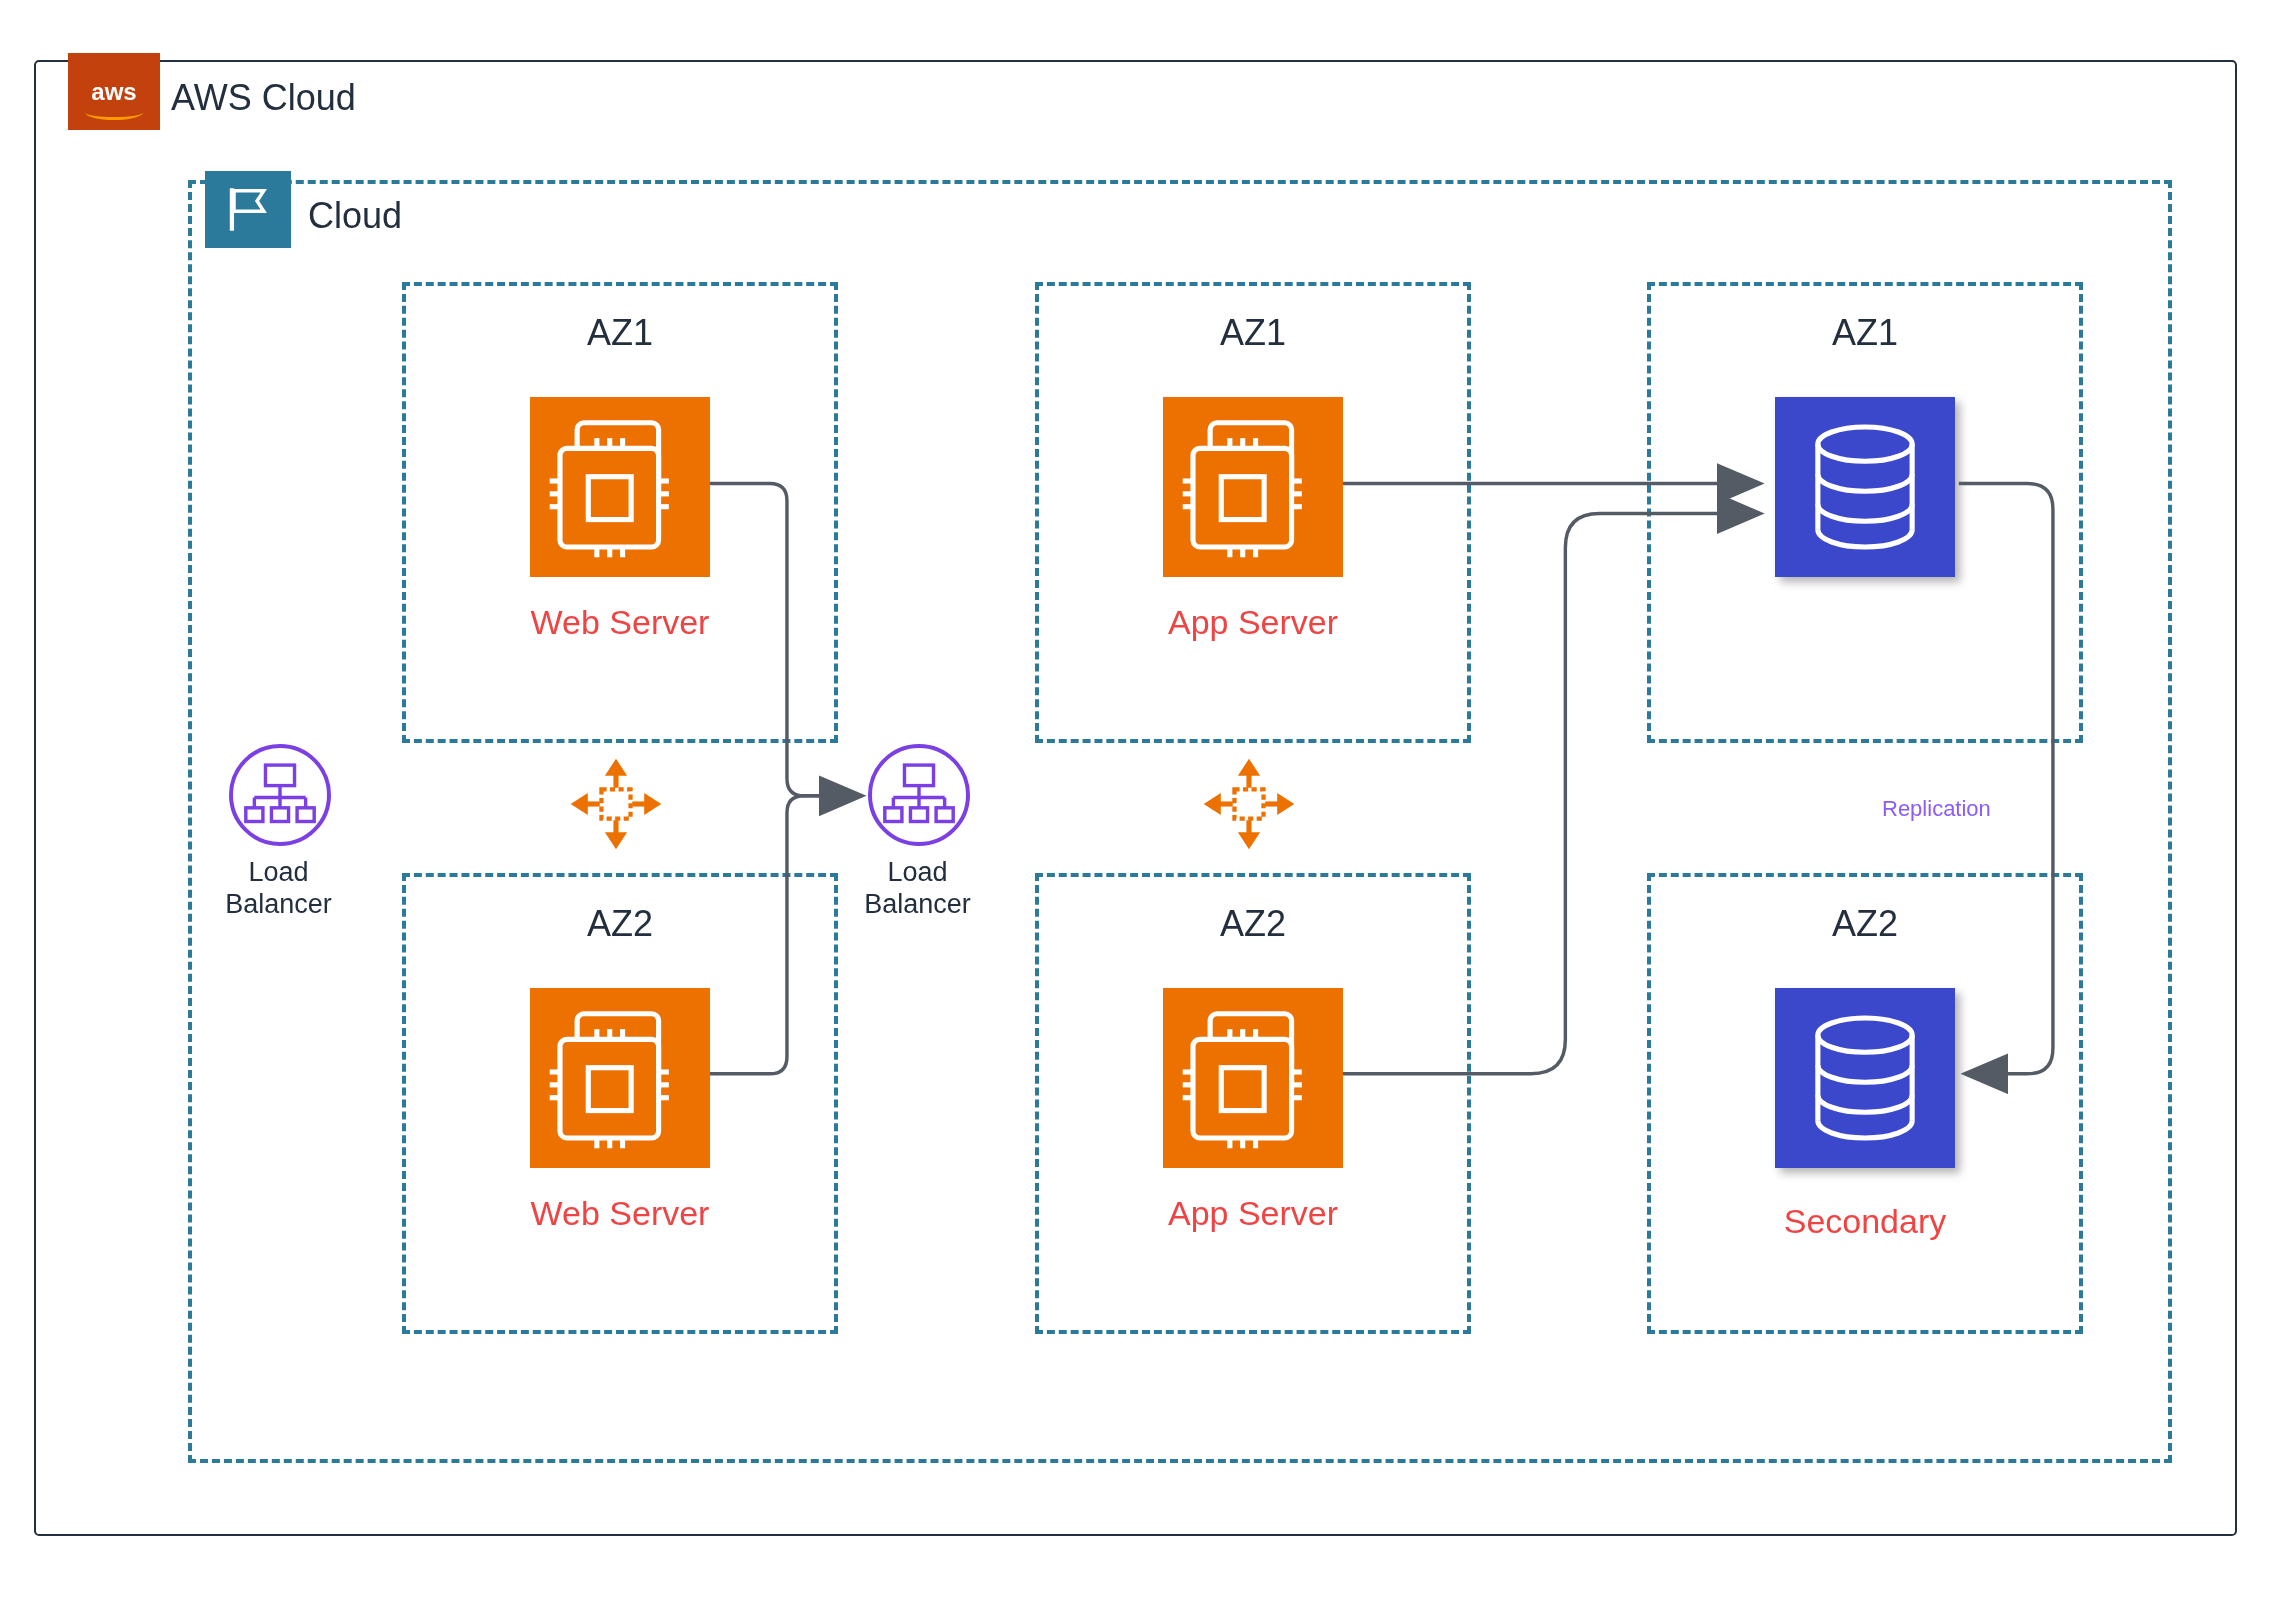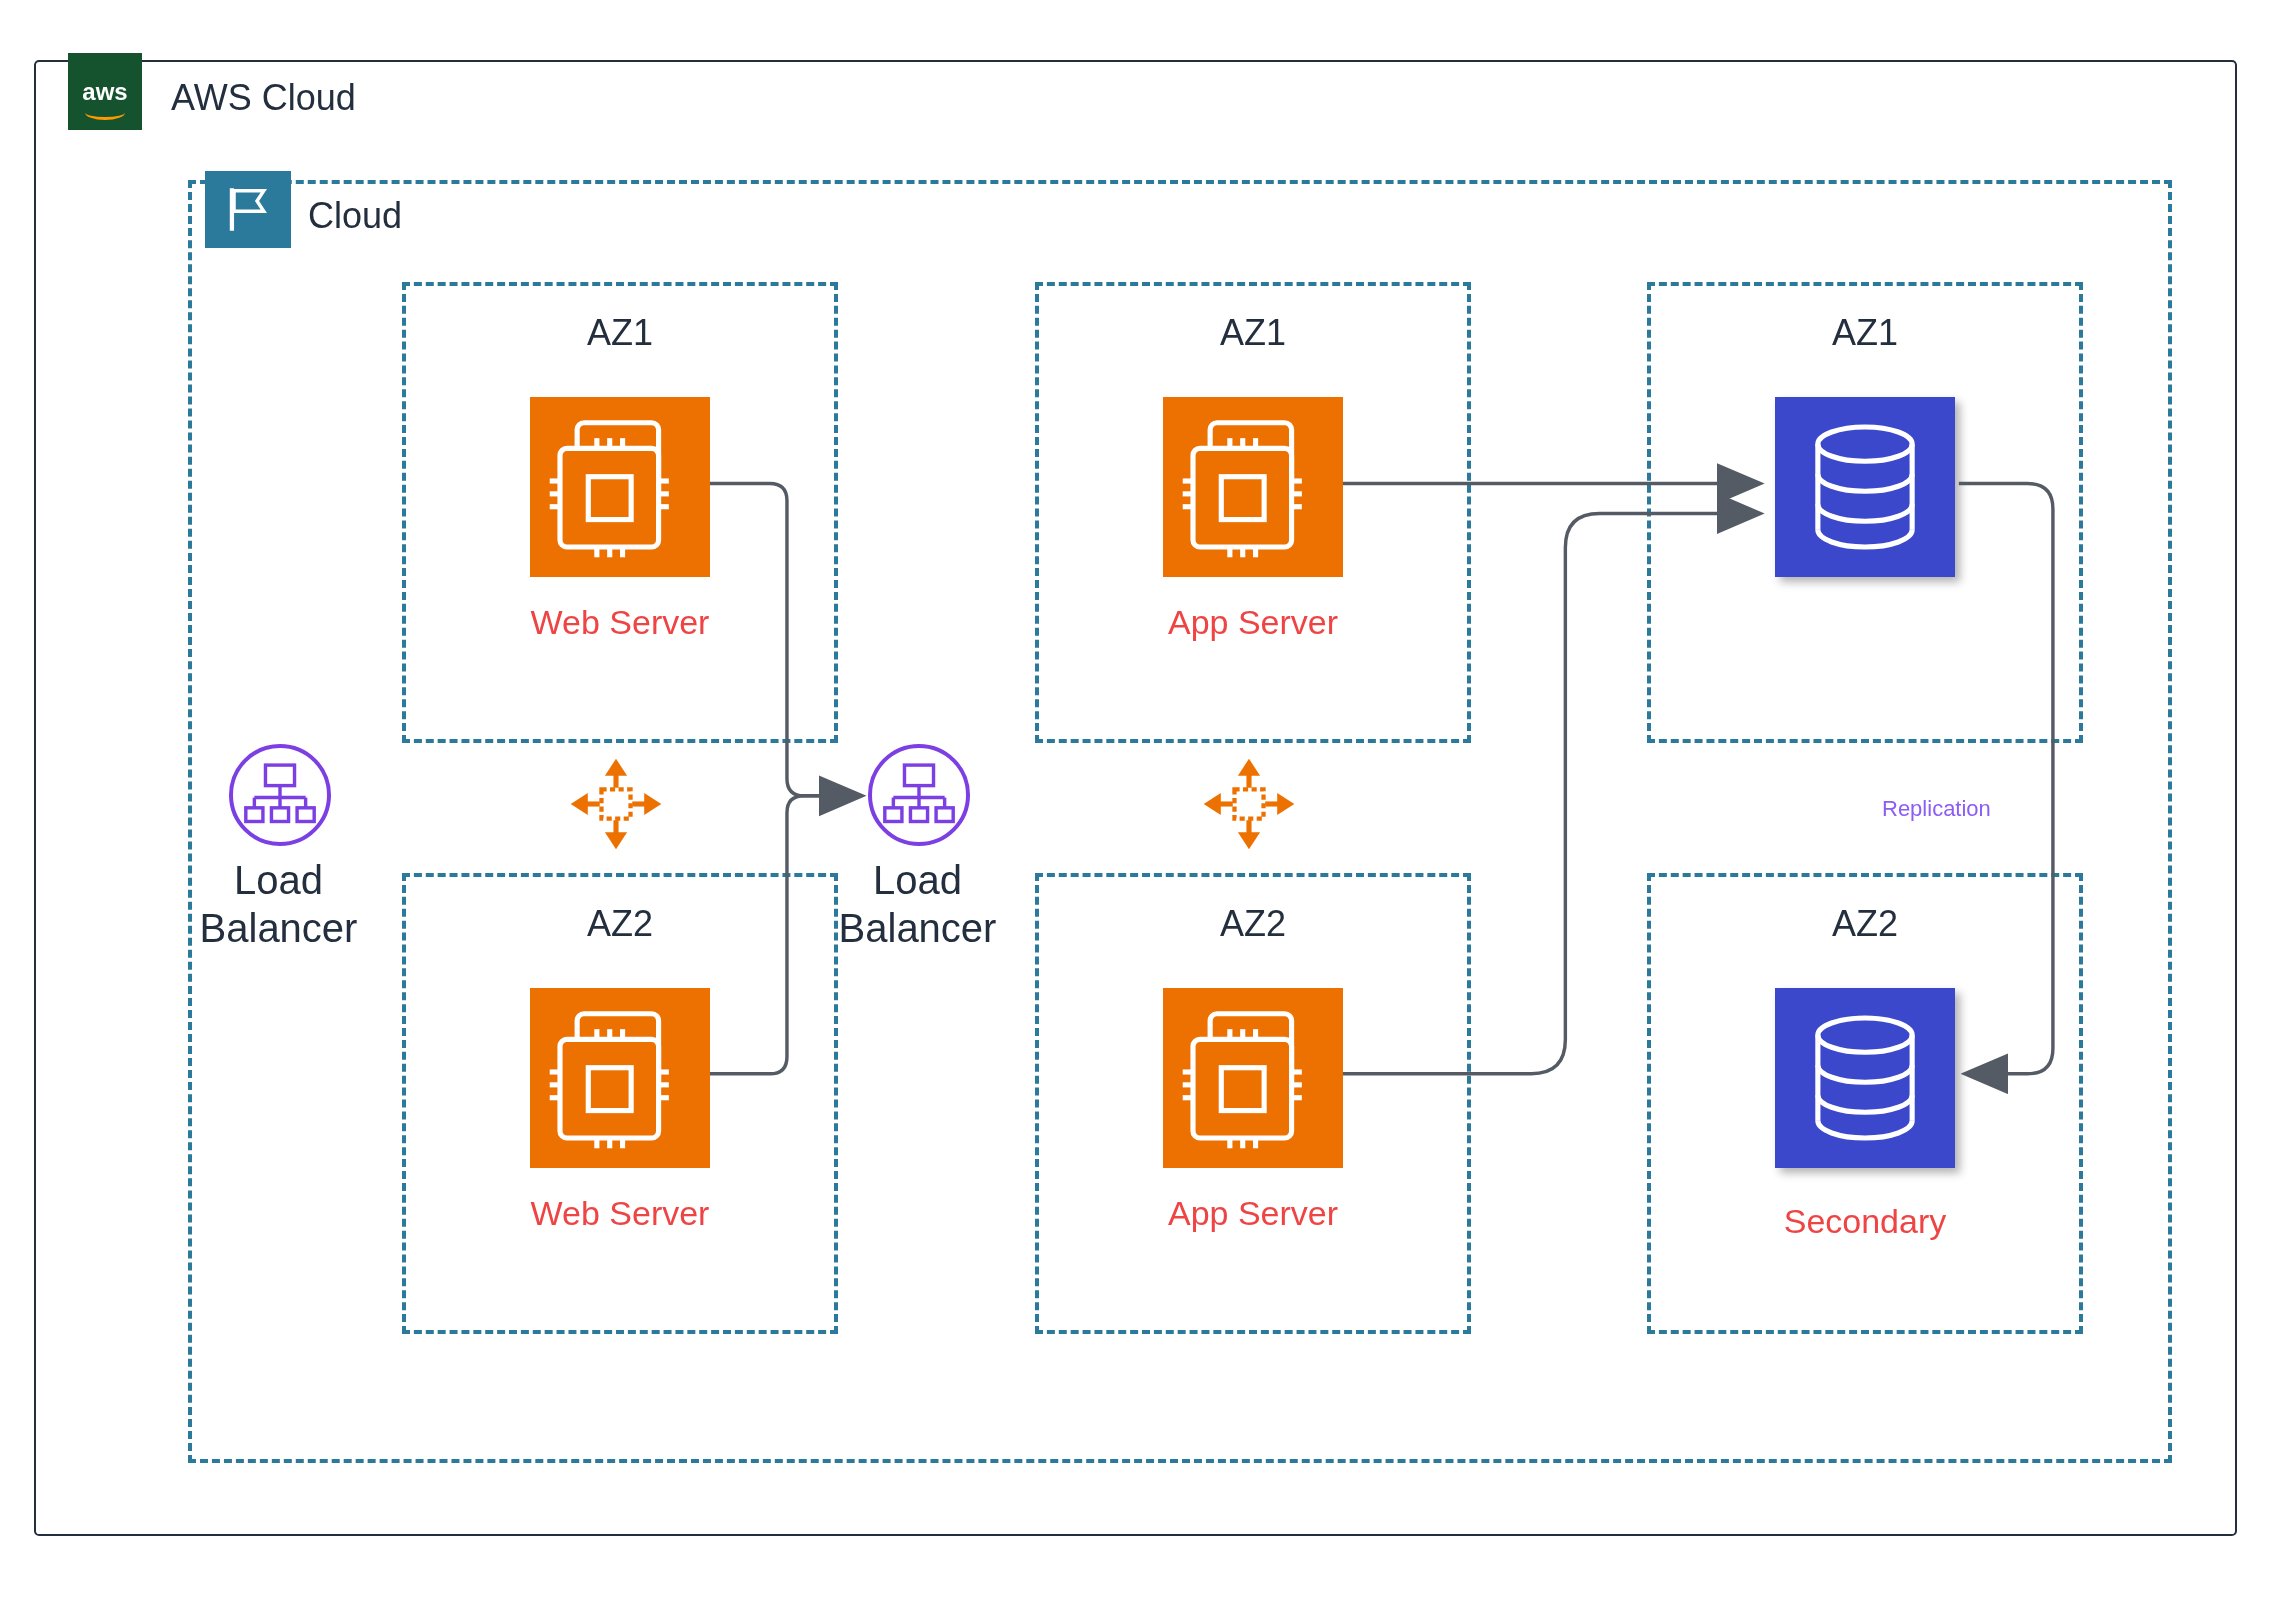--- a/index.html
+++ b/index.html
@@ -1,30 +1,30 @@
 <!DOCTYPE html>
 <html style="font-size:13.7px"><head>
 <meta charset="utf-8">
 <style>
   html,body{margin:0;padding:0;background:#fff;font-family:Arial,Helvetica,sans-serif}
   .canvas{position:relative;width:2295px;height:1601px}
   .outer{position:absolute;left:34px;top:60px;width:2199px;height:1472px;border:2.6px solid #232f3e;border-radius:5.1px}
-  .aws-badge{position:absolute;left:68px;top:53px;width:74px;height:77px;background:#14532d;display:flex;align-items:center;justify-content:center;color:#fff;font-size:24px;font-weight:700}
+  .aws-badge{position:absolute;left:68px;top:53px;width:92px;height:77px;background:#c2410c;display:flex;align-items:center;justify-content:center;color:#fff;font-size:24px;font-weight:700}
   .aws-badge .smile{position:absolute;bottom:10.3px;left:17px;right:17px;height:12px;border-bottom:3.4px solid #ff9900;border-radius:0 0 50% 50%}
   .aws-label{position:absolute;left:171px;top:77px;font-size:36px;color:#232f3e}
   .region{position:absolute;left:188px;top:180px;width:1976px;height:1275px;border:4.3px dashed #2b7a9b}
   .region-badge{position:absolute;left:205px;top:171px;width:86px;height:77px;background:#2b7a9b;display:flex;align-items:center;justify-content:center}
   .region-label{position:absolute;left:308px;top:195px;font-size:36px;color:#232f3e}
   .az{position:absolute;border:4.3px dashed #2b7a9b}
   .az-title{position:absolute;top:26px;left:0;right:0;text-align:center;font-size:36px;color:#232f3e}
   .node-label{position:absolute;left:0;right:0;text-align:center;font-size:34px;color:#ef4444}
   .ec2{position:absolute;width:180px;height:180px;background:#ed7100}
   .db{position:absolute;width:180px;height:180px;background:#3b48cc;box-shadow:5.1px 5.1px 8.6px rgba(0,0,0,.3)}
   .lb-circle{position:absolute;width:94px;height:94px;border:4.3px solid #7b3fe4;border-radius:50%;background:#fff}
-  .lb-label{position:absolute;text-align:center;font-size:40px;color:#232f3e;line-height:1.2}
+  .lb-label{position:absolute;text-align:center;font-size:27px;color:#232f3e;line-height:1.2}
   .asg{position:absolute;width:94px;height:94px}
   .rep-label{position:absolute;font-size:22px;font-weight:400;color:#8b5cf6}
   svg{position:absolute;overflow:visible}
   .arrow{stroke:#545b64;stroke-width:4;fill:none}
   .arrowhead{fill:#545b64}
 </style>
 </head>
 <body>
 
 <div class="canvas">

